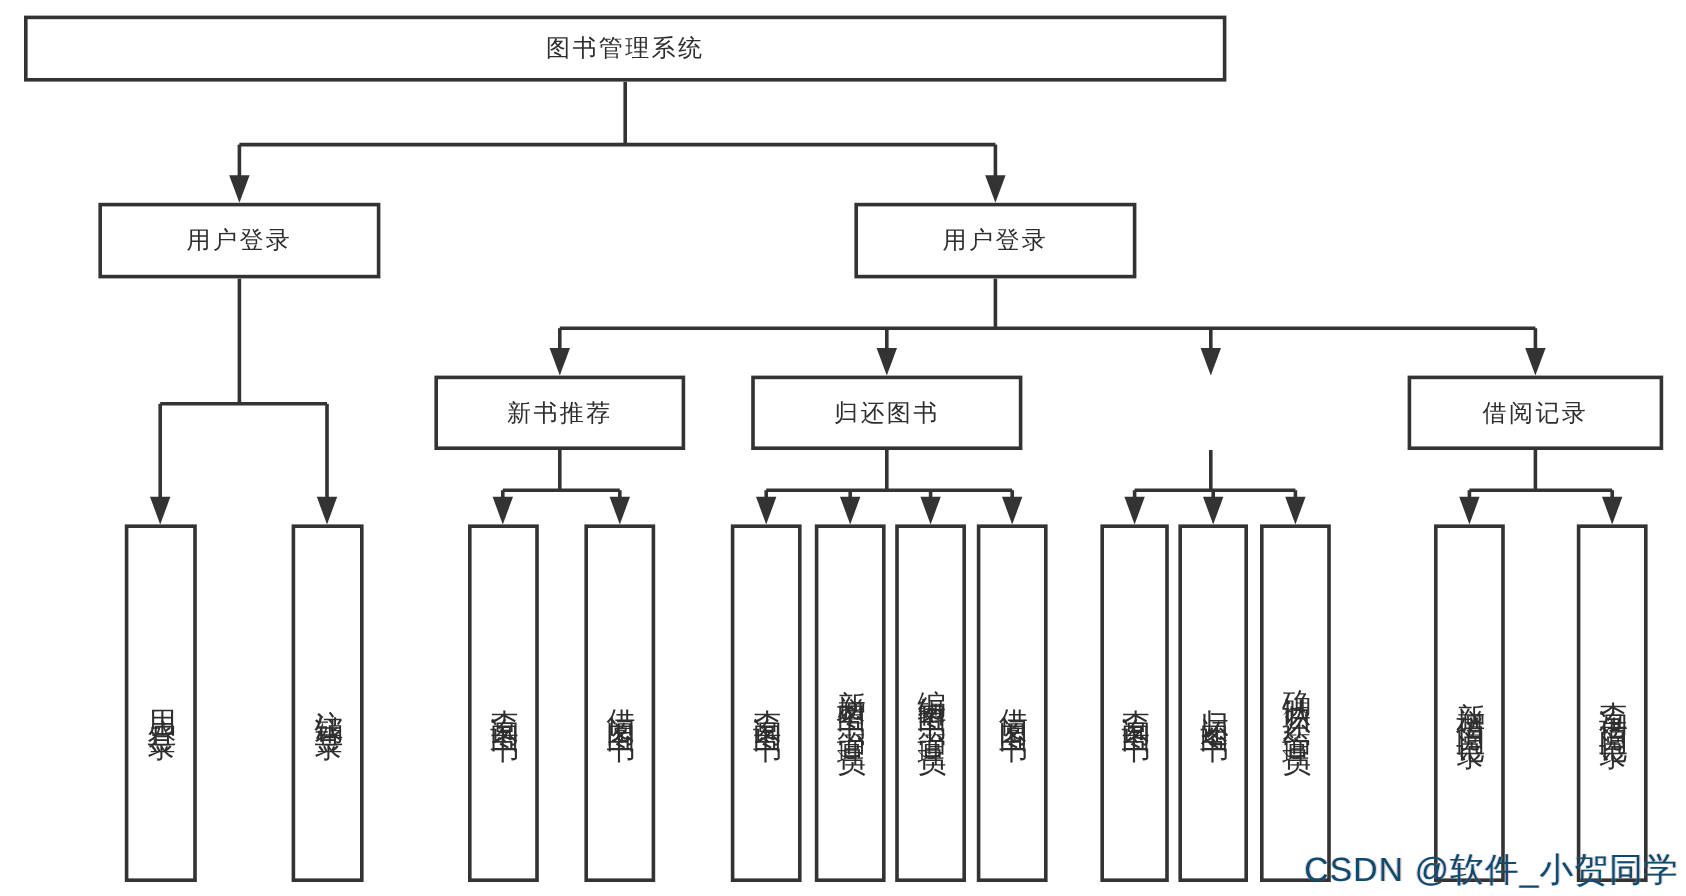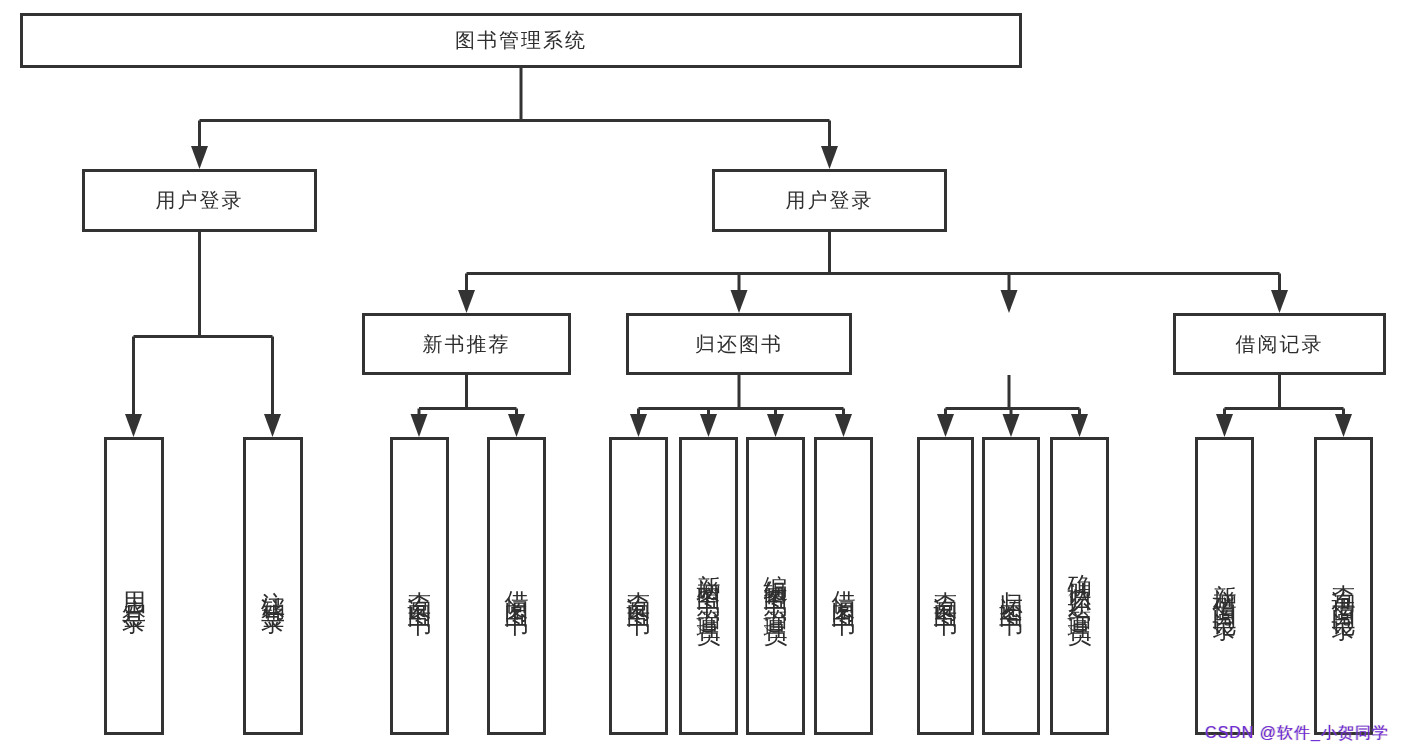--- a/index.html
+++ b/index.html
@@ -42,24 +42,24 @@
     align-items: center;
     justify-content: center;
     font-size: 24px;
     letter-spacing: 7px;
     color: #2e2e2e;
     z-index: 2;
     line-height: 1;
   }
   #watermark {
     position: absolute;
-    right: 16px;
+    right: 6px;
     bottom: 3px;
-    font-size: 16px;
-    color: #6d28d9;
+    font-size: 28px;
+    color: #0c4a6e;
     letter-spacing: 1px;
     z-index: 6;
     text-shadow: 1px 0 0 rgba(190,120,120,0.35), -1px 0 0 rgba(120,140,190,0.35);
   }
 </style>
 </head>
 <body>
 
 <div id="stage">
 

